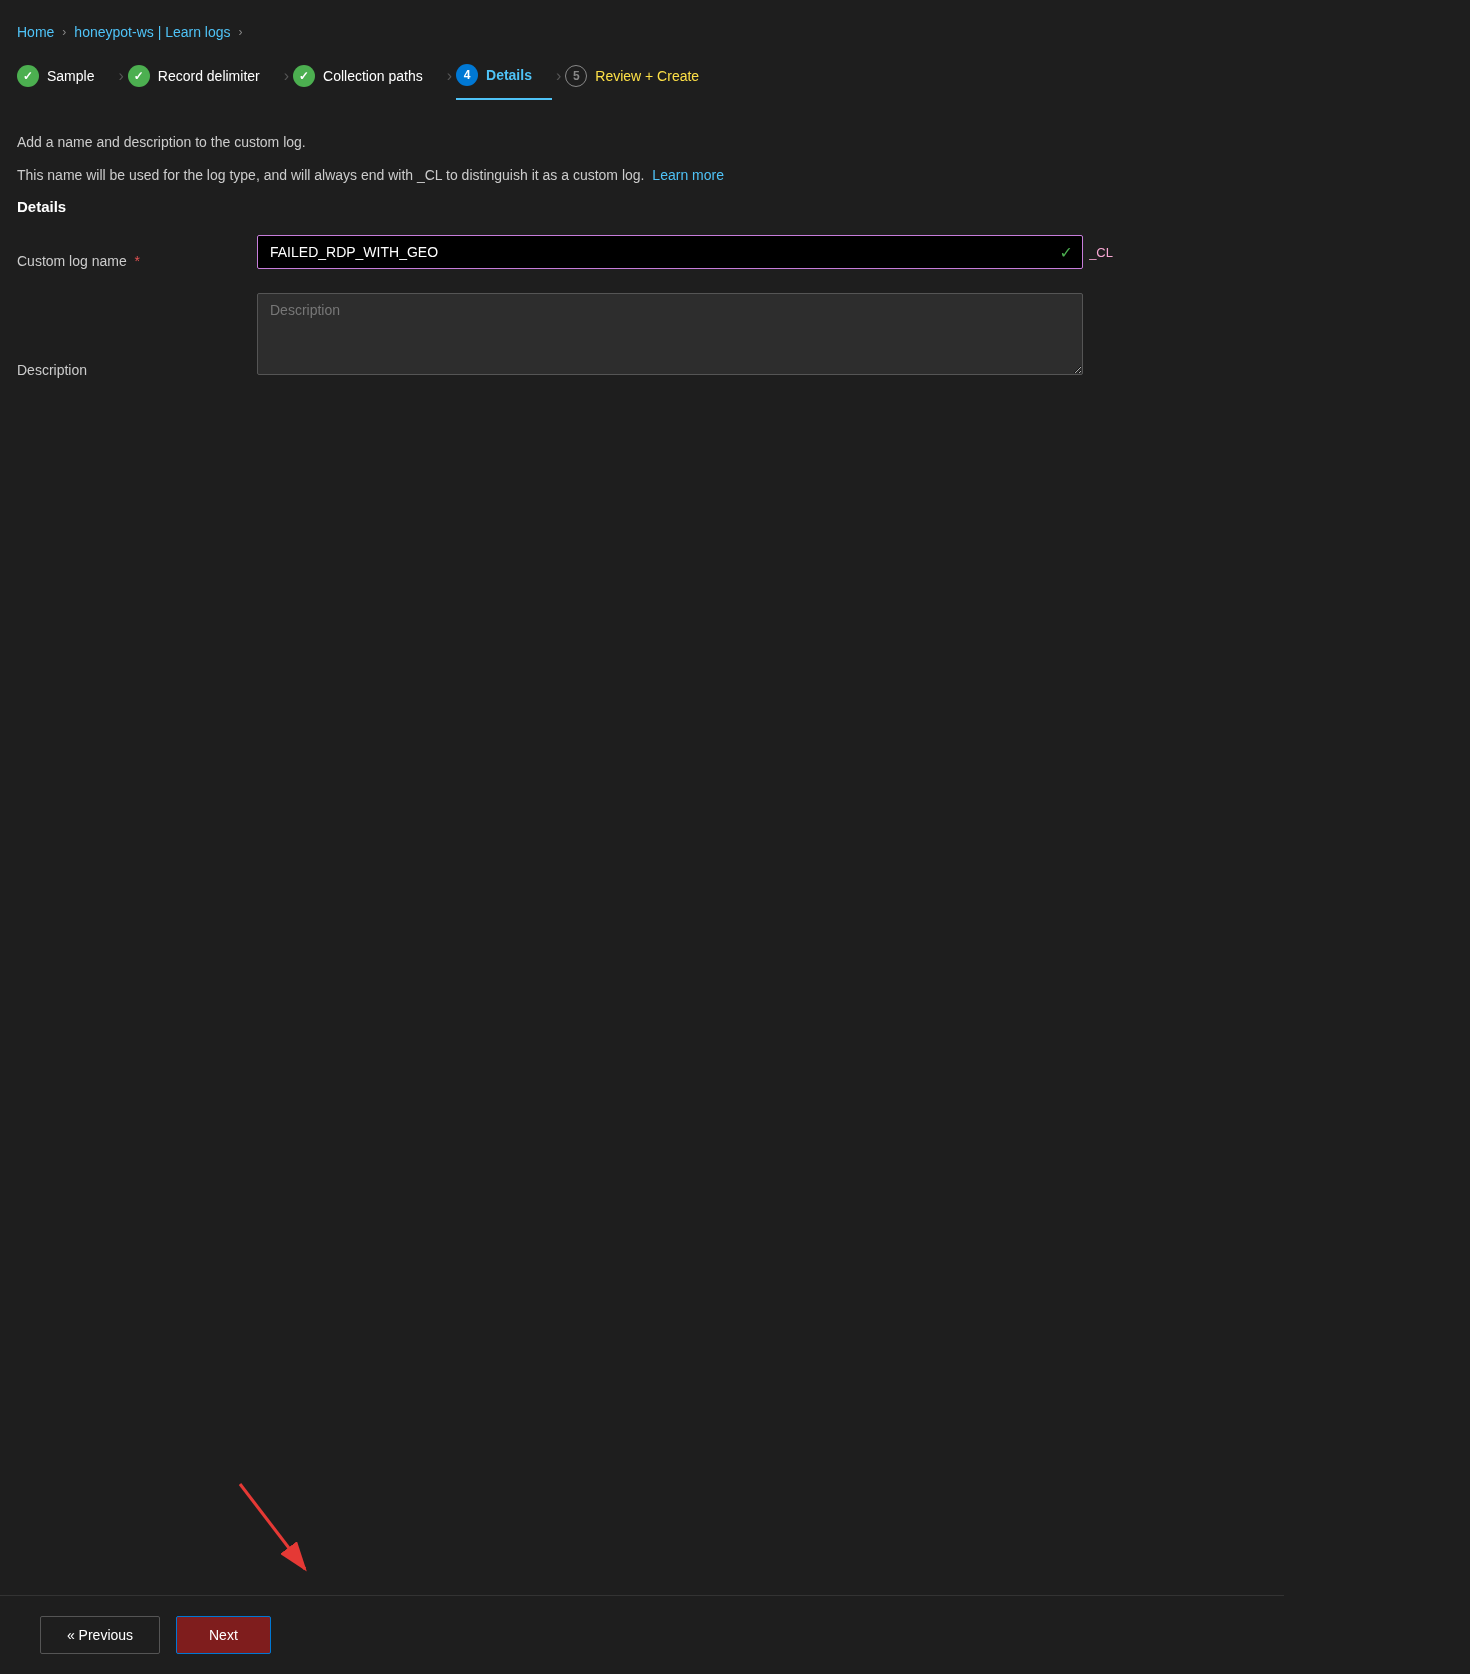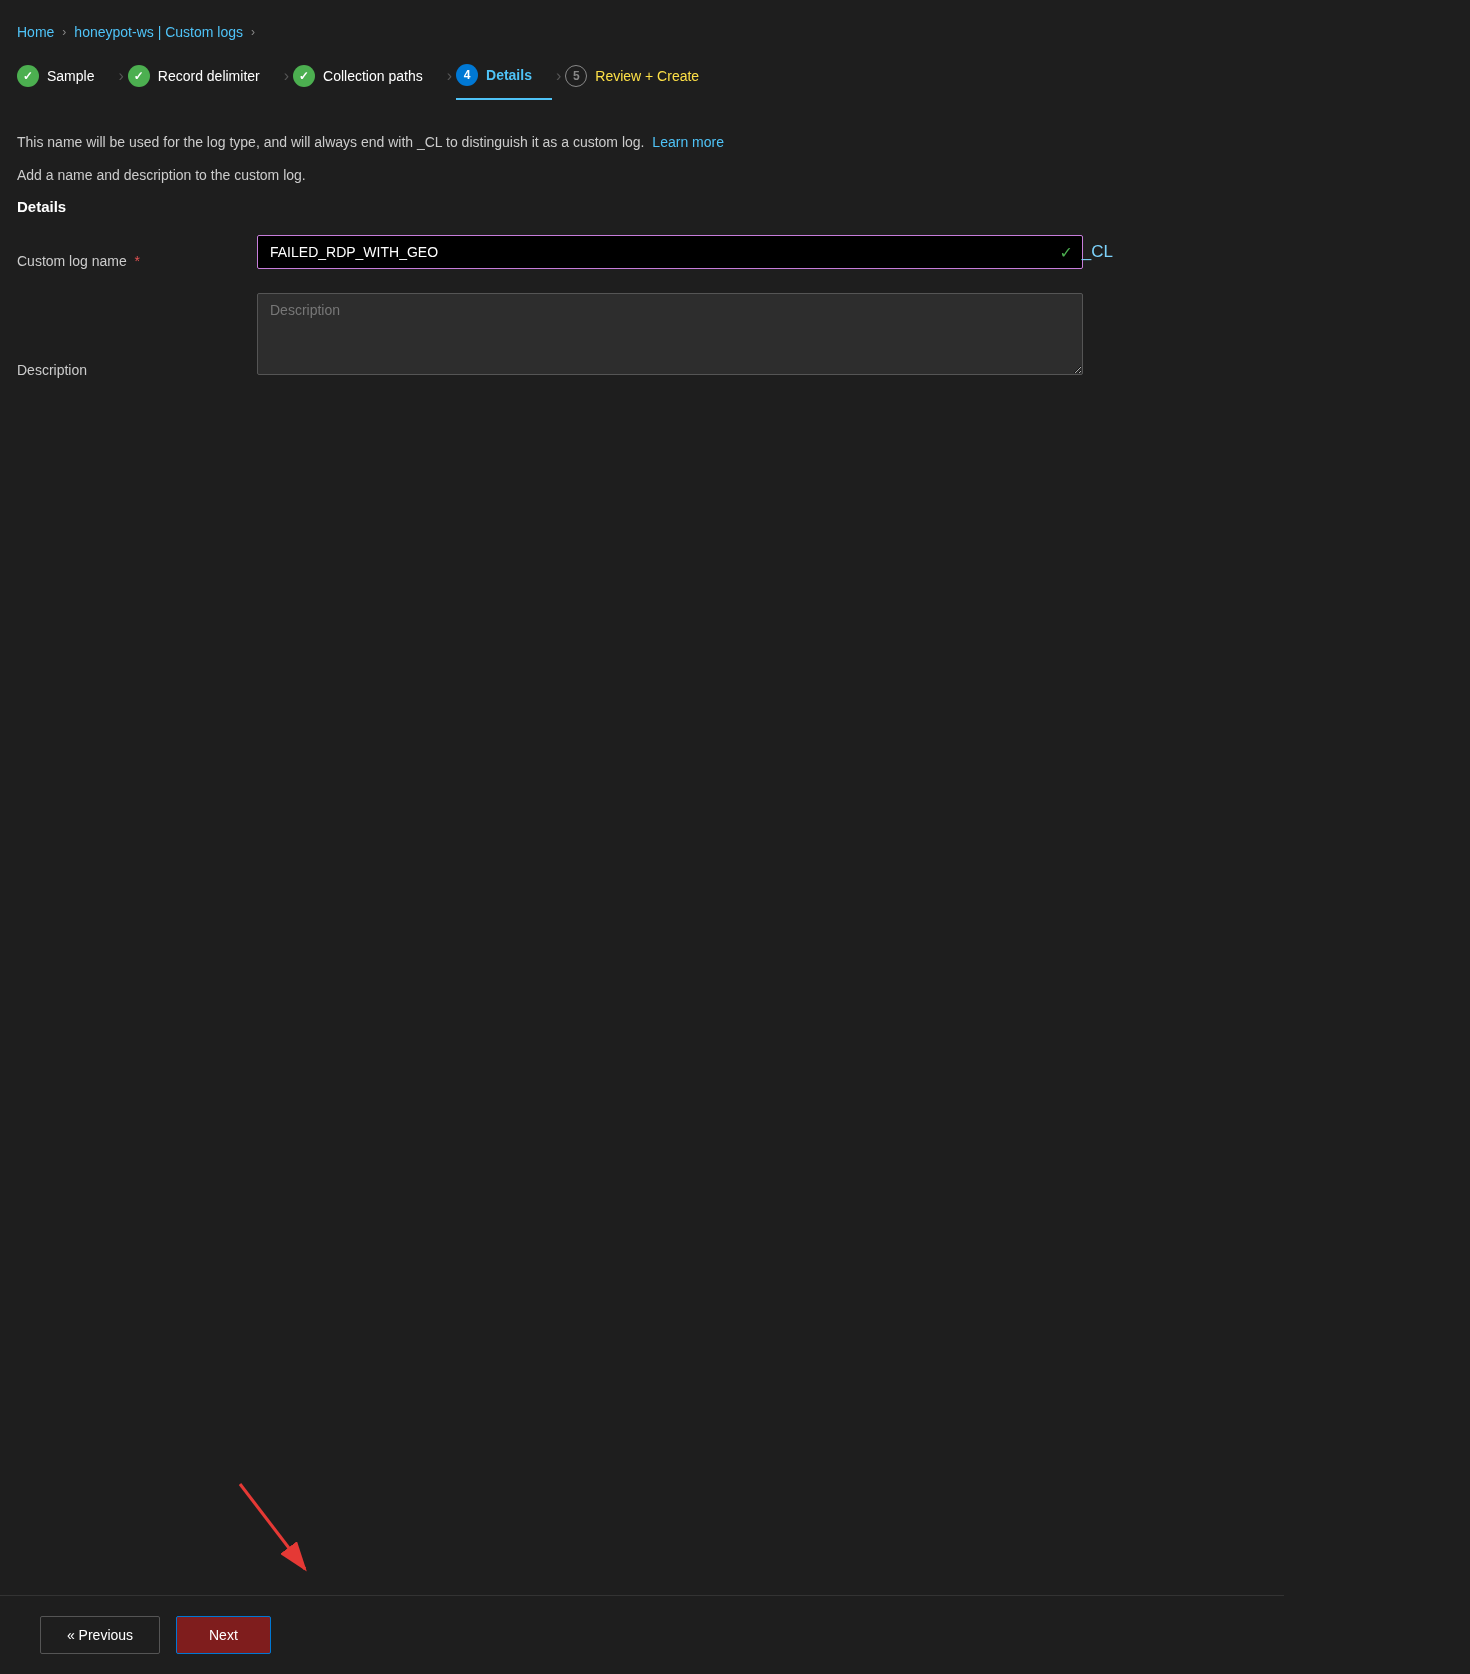--- a/index.html
+++ b/index.html
@@ -201,22 +201,22 @@
       transform: translateY(-50%);
       color: #4caf50;
       font-size: 16px;
     }
 
     .input-suffix {
       position: absolute;
       right: -30px;
       top: 50%;
       transform: translateY(-50%);
-      color: #7dd3fc;
-      font-size: 17px;
+      color: #f9a8d4;
+      font-size: 13px;
     }
 
     .form-textarea {
       width: 100%;
       background-color: #2d2d2d;
       border: 1px solid #555;
       color: #ffffff;
       padding: 8px 12px;
       font-size: 14px;
       outline: none;
@@ -284,21 +284,21 @@
     }
   </style>
 </head>
 <body>
 
 <div class="page-wrapper">
 
   <div class="breadcrumb">
     <a class="breadcrumb-link">Home</a>
     <span class="breadcrumb-separator">›</span>
-    <a class="breadcrumb-link">honeypot-ws | Custom logs</a>
+    <a class="breadcrumb-link">honeypot-ws | Learn logs</a>
     <span class="breadcrumb-separator">›</span>
   </div>
 
 
   <div class="wizard-steps">
 
     <div class="wizard-step">
       <div class="wizard-step-icon completed">✓</div>
       <span class="wizard-step-label">Sample</span>
     </div>
@@ -321,25 +321,25 @@
       <span class="wizard-step-label">Details</span>
     </div>
     <span class="wizard-step-separator">›</span>
 
     <div class="wizard-step pending">
       <div class="wizard-step-icon pending">5</div>
       <span class="wizard-step-label">Review + Create</span>
     </div>
   </div>
 
+  <p class="description-text">Add a name and description to the custom log.</p>
   <p class="description-text">
     <span>This name will be used for the log type, and will always end with _CL to distinguish it as a custom log.</span>
     <a class="description-text-link" style="margin-left: 4px;">Learn more</a>
   </p>
-  <p class="description-text">Add a name and description to the custom log.</p>
 
   <div class="section-heading">Details</div>
 
   <div class="form-row">
     <div class="form-label">
       <span>Custom log name</span>
       <span class="required-star">*</span>
     </div>
     <div class="form-input-wrapper">
       <input type="text" class="form-input" value="FAILED_RDP_WITH_GEO" style="">

